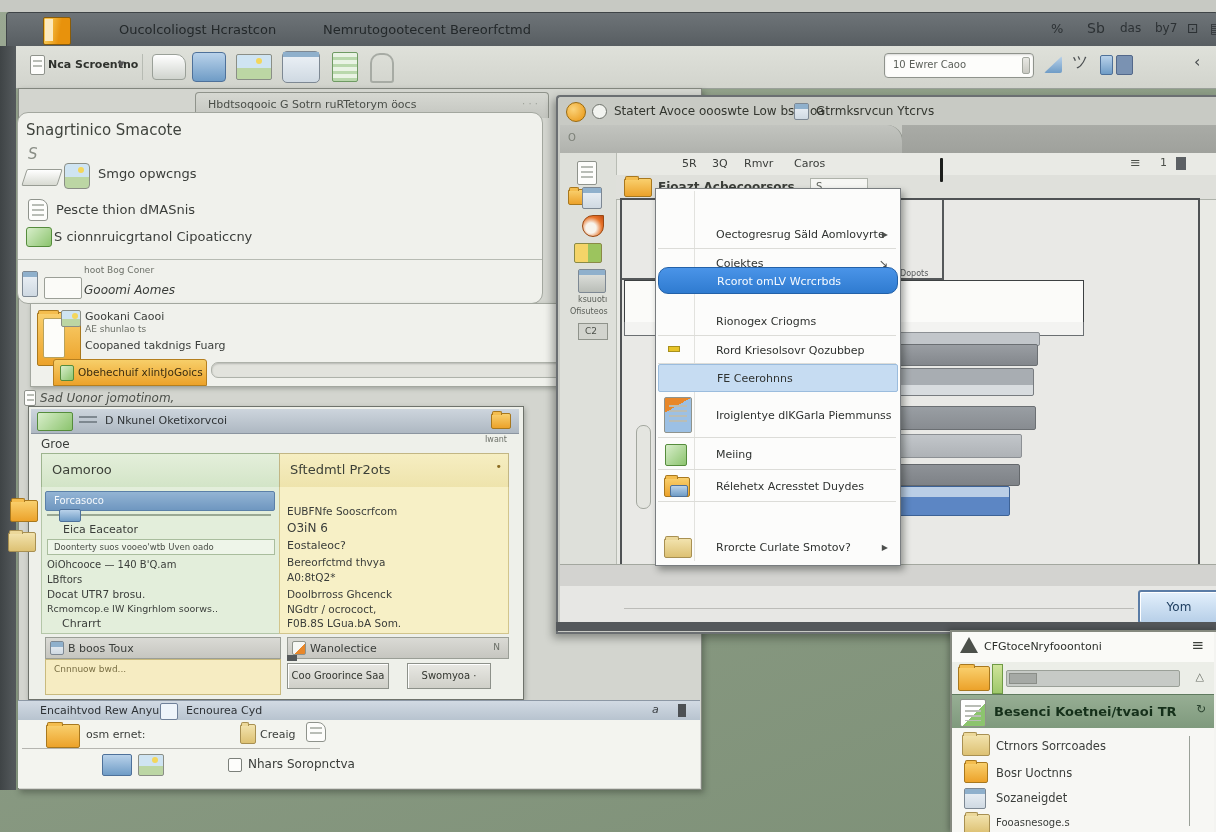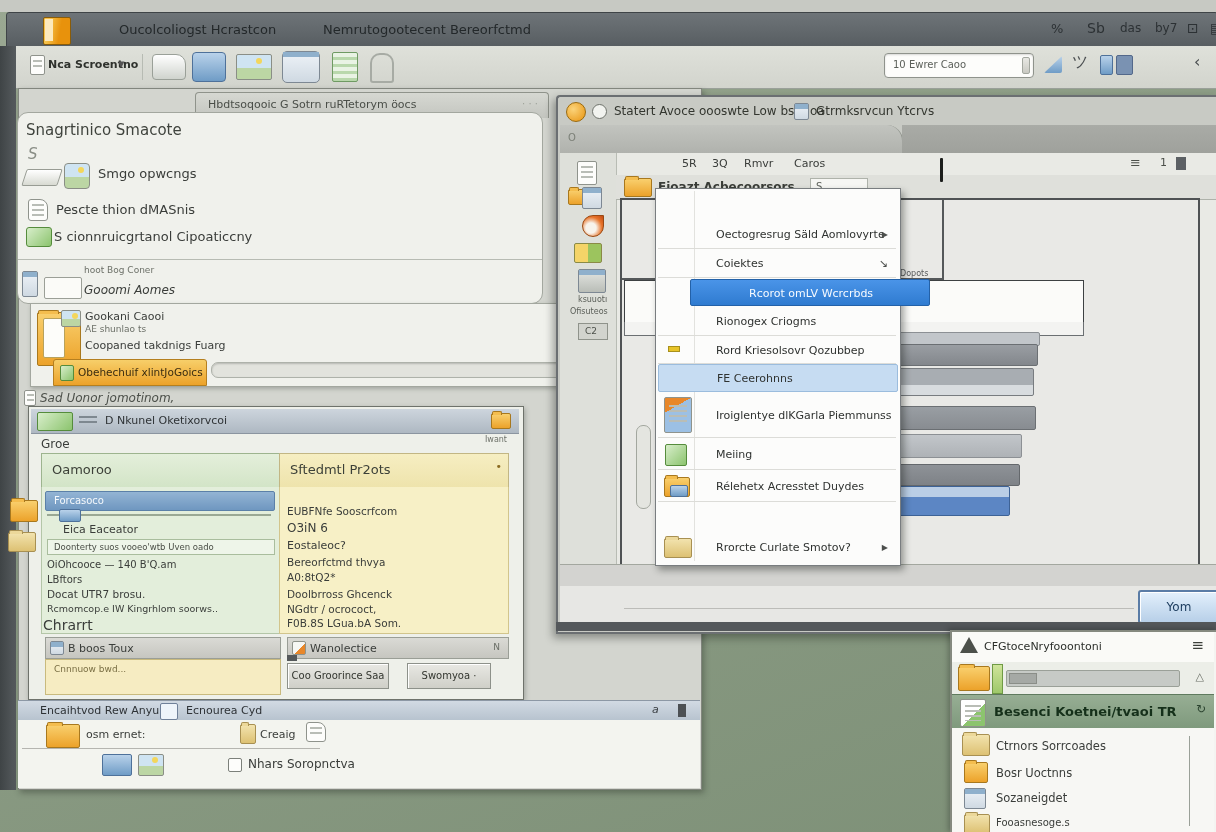--- a/index.html
+++ b/index.html
@@ -147,21 +147,21 @@
     <div class="sep" style="left:18px;top:107px;width:224px;height:2px;background:#9aa894;"></div>
     <div class="ic ic-blue" style="left:30px;top:102px;width:20px;height:11px;"></div>
     <span class="tx" style="left:34px;top:116px;font-size:11px;">Eica Eaceator</span>
     <div class="w" style="left:18px;top:132px;width:226px;height:14px;background:#eef5e9;border:1px solid #a9bd9d;">
       <span class="tx" style="left:6px;top:2px;font-size:8.5px;color:#4a4e46;">Doonterty suos vooeo'wtb Uven oado</span>
     </div>
     <span class="tx" style="left:18px;top:152px;font-size:10px;">OiOhcooce — 140 B'Q.am</span>
     <span class="tx" style="left:18px;top:167px;font-size:10px;">LBftors</span>
     <span class="tx" style="left:18px;top:181px;font-size:10.5px;">Docat UTR7 brosu.</span>
     <span class="tx" style="left:18px;top:196px;font-size:9.5px;">Rcmomcop.e IW Kingrhlom soorws..</span>
-    <span class="tx" style="left:14px;top:210px;font-size:14px;">Chrarrt</span>
+    <span class="tx" style="left:33px;top:210px;font-size:11px;">Chrarrt</span>
 
     <span class="tx" style="left:258px;top:98px;font-size:10.5px;">EUBFNfe Sooscrfcom</span>
     <span class="tx" style="left:258px;top:114px;font-size:12px;">O3iN 6</span>
     <span class="tx" style="left:258px;top:132px;font-size:11px;">Eostaleoc?</span>
     <span class="tx" style="left:258px;top:149px;font-size:10.5px;">Bereorfctmd thvya</span>
     <span class="tx" style="left:258px;top:164px;font-size:10.5px;">A0:8tQ2*</span>
     <span class="tx" style="left:258px;top:181px;font-size:10.5px;">Doolbrross Ghcenck</span>
     <span class="tx" style="left:258px;top:196px;font-size:10.5px;">NGdtr / ocrococt,</span>
     <span class="tx" style="left:258px;top:210px;font-size:10.5px;">F0B.8S LGua.bA Som.</span>
 
@@ -284,21 +284,21 @@
   <div class="w" style="left:655px;top:188px;width:244px;height:376px;background:#fcfcfb;border:1px solid #797d80;box-shadow:3px 4px 7px rgba(20,25,20,.4);z-index:30;">
     <div class="sep" style="left:38px;top:2px;width:1px;height:370px;background:#e2e2de;"></div>
     <div class="ddrow" style="top:31px;height:28px;border-bottom:1px solid #dcdcd8;">
       <span class="lbl">Oectogresrug Säld Aomlovyrte</span>
       <span class="arr">▶</span>
     </div>
     <div class="ddrow" style="top:60px;height:28px;border-bottom:1px solid #dcdcd8;">
       <span class="lbl">Coiektes</span>
       <span class="arr" style="font-size:11px;">↘</span>
     </div>
-    <div class="ddrow" style="top:90px;height:25px;background:linear-gradient(#4a94e8,#2f7bd0);border:1px solid #2361a8;border-radius:2px;margin-left:32px;">
+    <div class="ddrow" style="top:78px;height:25px;background:linear-gradient(#4a94e8,#2f7bd0);border:1px solid #2361a8;border-radius:10px;">
       <span class="lbl" style="color:#f6faff;">Rcorot omLV Wcrcrbds</span>
     </div>
     <div class="ddrow" style="top:117px;height:29px;border-bottom:1px solid #dcdcd8;">
       <span class="lbl">Rionogex Criogms</span>
     </div>
     <div class="ddrow" style="top:147px;height:27px;border-bottom:1px solid #dcdcd8;">
       <div class="w" style="left:10px;top:10px;width:10px;height:4px;background:#e8c428;border:1px solid #a8901c;"></div>
       <span class="lbl">Rord Kriesolsovr Qozubbep</span>
     </div>
     <div class="ddrow" style="top:175px;height:26px;background:#c6dcf2;border:1px solid #9bbcdd;border-radius:2px;">

